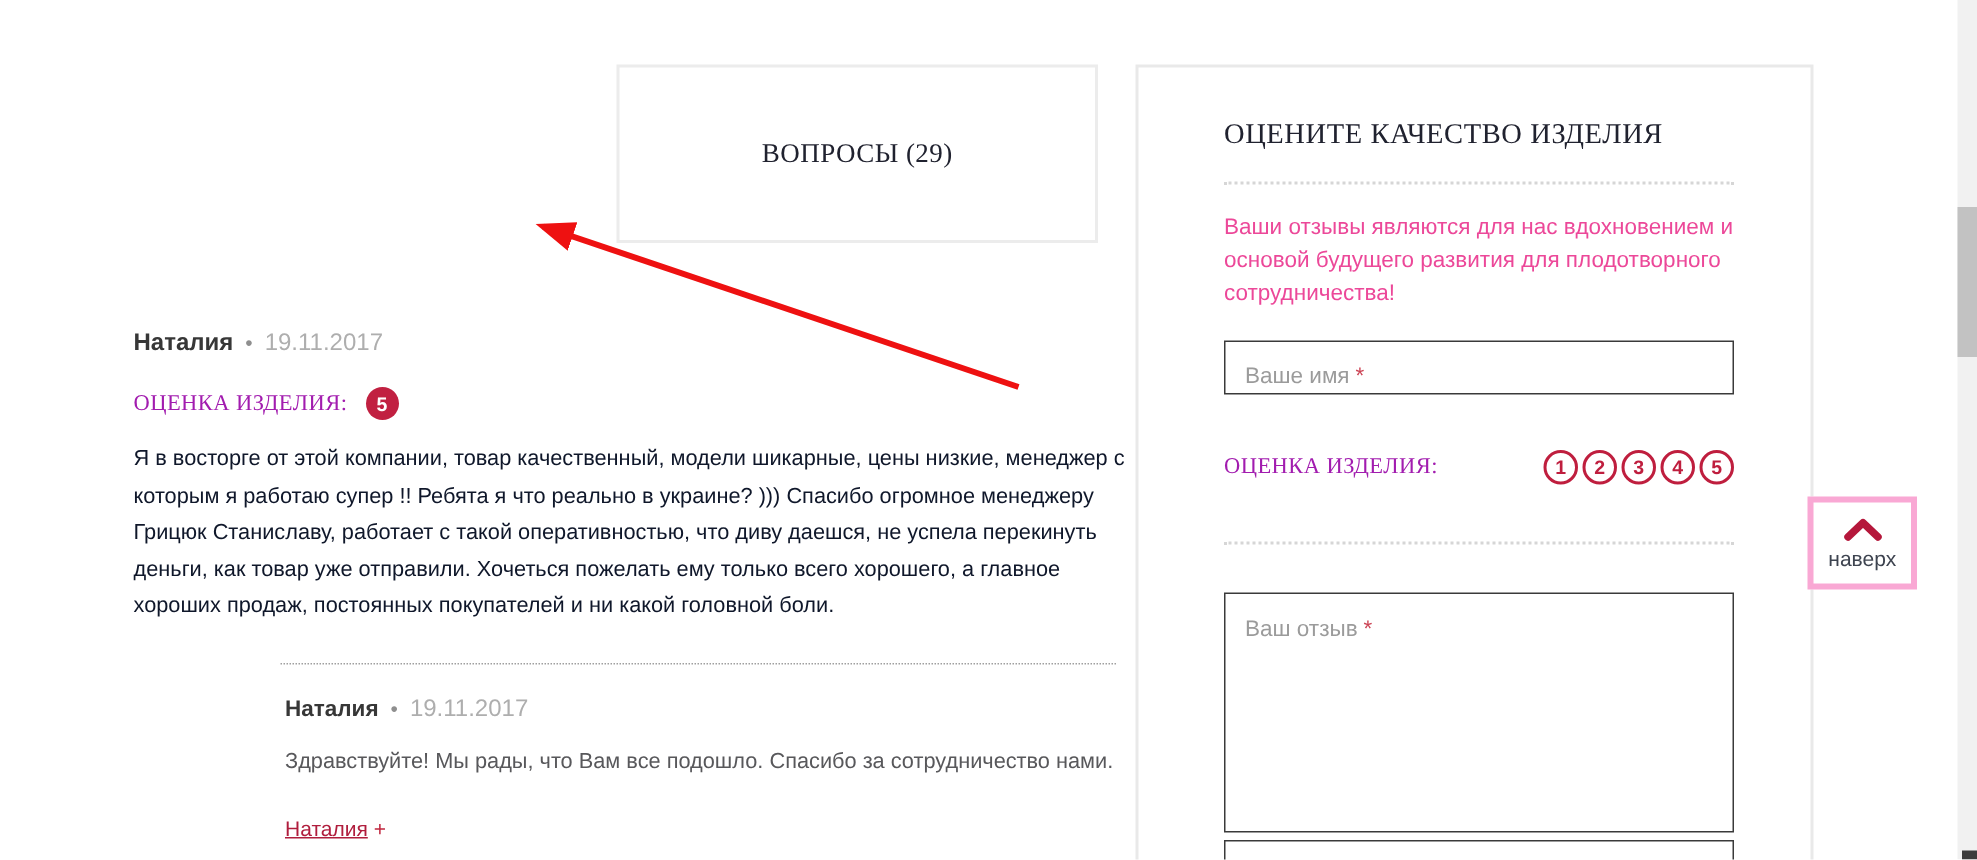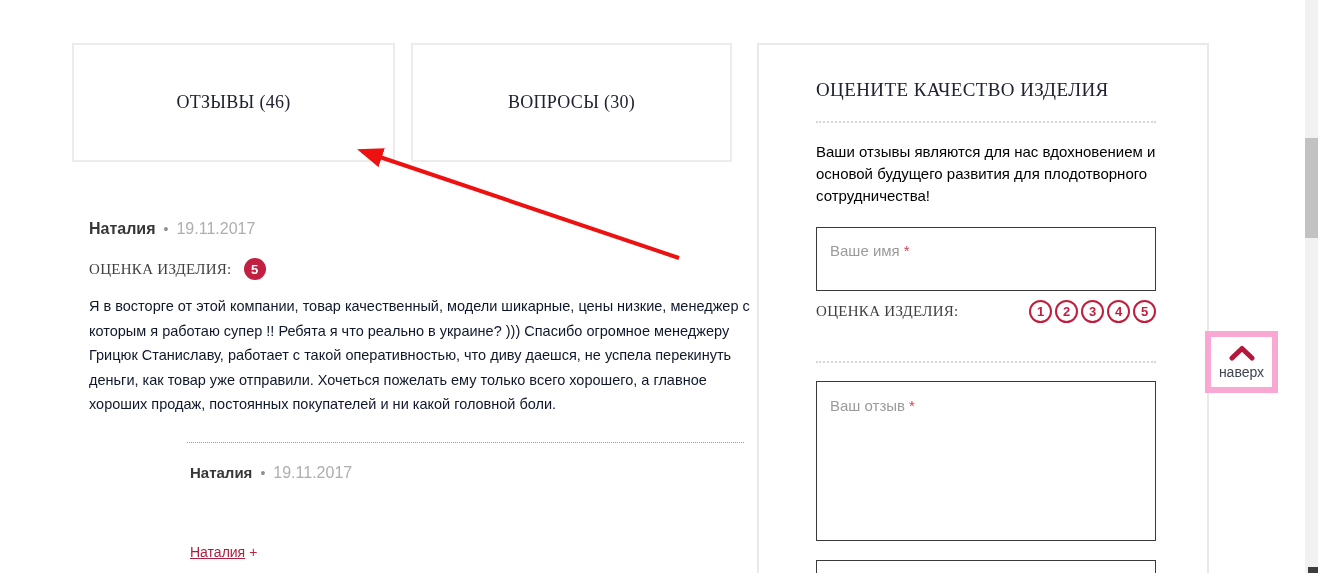--- a/index.html
+++ b/index.html
@@ -18,76 +18,73 @@
   .arrow-svg { position:absolute; left:0; top:0; width:1318px; height:573px; pointer-events:none; z-index:7; }
 
   
   .review-col { position:absolute; left:89px; top:214px; width:666px; height:359px; }
   .rev-head { position:absolute; display:flex; align-items:baseline; gap:8px; }
   .head1 { top:6px; left:0; }
   .rev-name { font-size:16px; font-weight:bold; color:#373737; }
   .head-dot { color:#8f8f8f; font-size:14px; }
   .rev-date { font-size:16px; color:#aeaeae; }
   .rating-line { position:absolute; top:44px; left:0; display:flex; align-items:center; gap:12px; }
-  .rating-label { font-family:"Liberation Serif", serif; font-size:15px; color:#404040; letter-spacing:.3px; }
+  .rating-label { font-family:"Liberation Serif", serif; font-size:15px; color:#a21caf; letter-spacing:.3px; }
   .rating-badge { width:22px; height:22px; border-radius:50%; background:#c12041; color:#fff;
                   font-size:13px; font-weight:bold; display:flex; align-items:center; justify-content:center; }
   .rev-text { position:absolute; top:80px; left:0; width:666px; font-size:14.5px; line-height:24.5px; color:#0f172a; }
   .rev-sep { position:absolute; top:228px; left:98px; width:557px; border-top:1px dotted #9f9f9f; }
   .reply-head { top:250px; left:101px; }
   .reply-name { font-size:15px; font-weight:bold; color:#373737; }
   .reply-text { position:absolute; top:286px; left:101px; width:600px; font-size:14.5px; color:#58585b; }
   .reply-linkrow { position:absolute; top:330px; left:101px; font-size:14px; }
   .reply-link { color:#b01d3d; text-decoration:underline; cursor:pointer; }
   .reply-plus { color:#c0273f; margin-left:4px; text-decoration:none; }
 
   
   .panel { position:absolute; left:757px; top:43px; width:452px; height:547px; background:#fff; border:2px solid #e9e9e9; }
   .panel-title { position:absolute; top:34px; left:57px; font-family:"Liberation Serif", serif; font-weight:normal;
                  font-size:19px; color:#20222f; letter-spacing:.4px; }
   .dotted { position:absolute; left:57px; width:340px; border-top:2px dotted #d6d6d6; }
   .dotted-1 { top:76px; }
   .dotted-2 { top:316px; }
-  .panel-intro { position:absolute; top:96px; left:57px; width:342px; font-size:15px; line-height:22px; color:#000000; }
+  .panel-intro { position:absolute; top:96px; left:57px; width:342px; font-size:15px; line-height:22px; color:#ec4899; }
   .field { position:absolute; left:57px; width:340px; background:#fff; }
   .field input, .field textarea { width:100%; height:100%; border:1px solid #3a3a3a; background:#fff;
         font-family:"Liberation Sans", sans-serif; font-size:15px; padding:8px 13px; resize:none; outline:none; }
-  .name-field { top:182px; height:64px; }
-  .ta-field { top:336px; height:160px;border-radius:13px; }
+  .name-field { top:182px; height:36px; }
+  .ta-field { top:350px; height:160px;border-radius:13px; }
   .extra-field { top:515px; height:50px; }
   .ph { position:absolute; left:14px; font-size:15px; color:#9b9b9b; pointer-events:none; }
   .name-field .ph { top:15px; }
   .ta-field .ph { top:16px; }
   .req { color:#cc4455; margin-left:4px; }
   .panel-rating-row { position:absolute; top:255px; left:57px; width:340px; display:flex; align-items:center; justify-content:space-between; }
   .circles { display:flex; gap:3px; }
   .circle { width:23px; height:23px; border:2px solid #bf1e3e; border-radius:50%; color:#bf1e3e;
             font-size:13px; font-weight:bold; display:flex; align-items:center; justify-content:center; cursor:pointer; }
 
   
   .totop { position:absolute; left:1205px; top:331px; width:73px; height:62px; background:#fff;
-           border:6px solid #f9a8d4; z-index:6; display:flex; flex-direction:column; align-items:center;
+           border:4px solid #f9a8d4; z-index:6; display:flex; flex-direction:column; align-items:center;
            justify-content:center; gap:3px; cursor:pointer; }
   .totop-label { font-size:14px; color:#3e4450; }
 
   
   .scrollbar { position:absolute; left:1305px; top:0; width:13px; height:573px; background:#f1f1f1; z-index:8; }
   .scroll-thumb { position:absolute; left:0; top:138px; width:13px; height:100px; background:#c2c2c2; }
   .corner-mark { position:absolute; left:1308px; top:567px; width:10px; height:6px; background:#3c3c3c; z-index:9; }
 </style>
 </head>
 <body>
 
 <div class="page">
 
-  <div class="tab tab-reviews">
-    <span>ОТЗЫВЫ (46)</span>
-  </div>
   <div class="tab tab-questions">
-    <span>ВОПРОСЫ (30)</span>
+    <span>ВОПРОСЫ (29)</span>
   </div>
 
   <svg class="arrow-svg" viewBox="0 0 1318 573">
     <defs>
       <marker id="ah" markerUnits="strokeWidth" markerWidth="6.5" markerHeight="5" refX="5.2" refY="2.5" orient="auto">
         <polygon points="0,0 6.5,2.5 0,5" fill="#ee1111"></polygon>
       </marker>
     </defs>
     <line x1="679" y1="258" x2="362" y2="151" stroke="#ee1111" stroke-width="4" marker-end="url(#ah)"></line>
   </svg>
@@ -103,20 +100,21 @@
       <span class="rating-badge">5</span>
     </div>
     <p class="rev-text">Я в восторге от этой компании, товар качественный, модели шикарные, цены низкие, менеджер с которым я работаю супер !! Ребята я что реально в украине? ))) Спасибо огромное менеджеру Грицюк Станиславу, работает с такой оперативностью, что диву даешся, не успела перекинуть деньги, как товар уже отправили. Хочеться пожелать ему только всего хорошего, а главное хороших продаж, постоянных покупателей и ни какой головной боли.</p>
     <div class="rev-sep"></div>
 
     <div class="rev-head reply-head">
       <span class="reply-name">Наталия</span>
       <span class="head-dot">•</span>
       <span class="rev-date">19.11.2017</span>
     </div>
+    <p class="reply-text">Здравствуйте! Мы рады, что Вам все подошло. Спасибо за сотрудничество нами.</p>
     <div class="reply-linkrow">
       <a class="reply-link">Наталия</a><span class="reply-plus">+</span>
     </div>
   </div>
 
   <aside class="panel">
     <h2 class="panel-title">ОЦЕНИТЕ КАЧЕСТВО ИЗДЕЛИЯ</h2>
     <div class="dotted dotted-1"></div>
     <p class="panel-intro">Ваши отзывы являются для нас вдохновением и основой будущего развития для плодотворного сотрудничества!</p>
 

